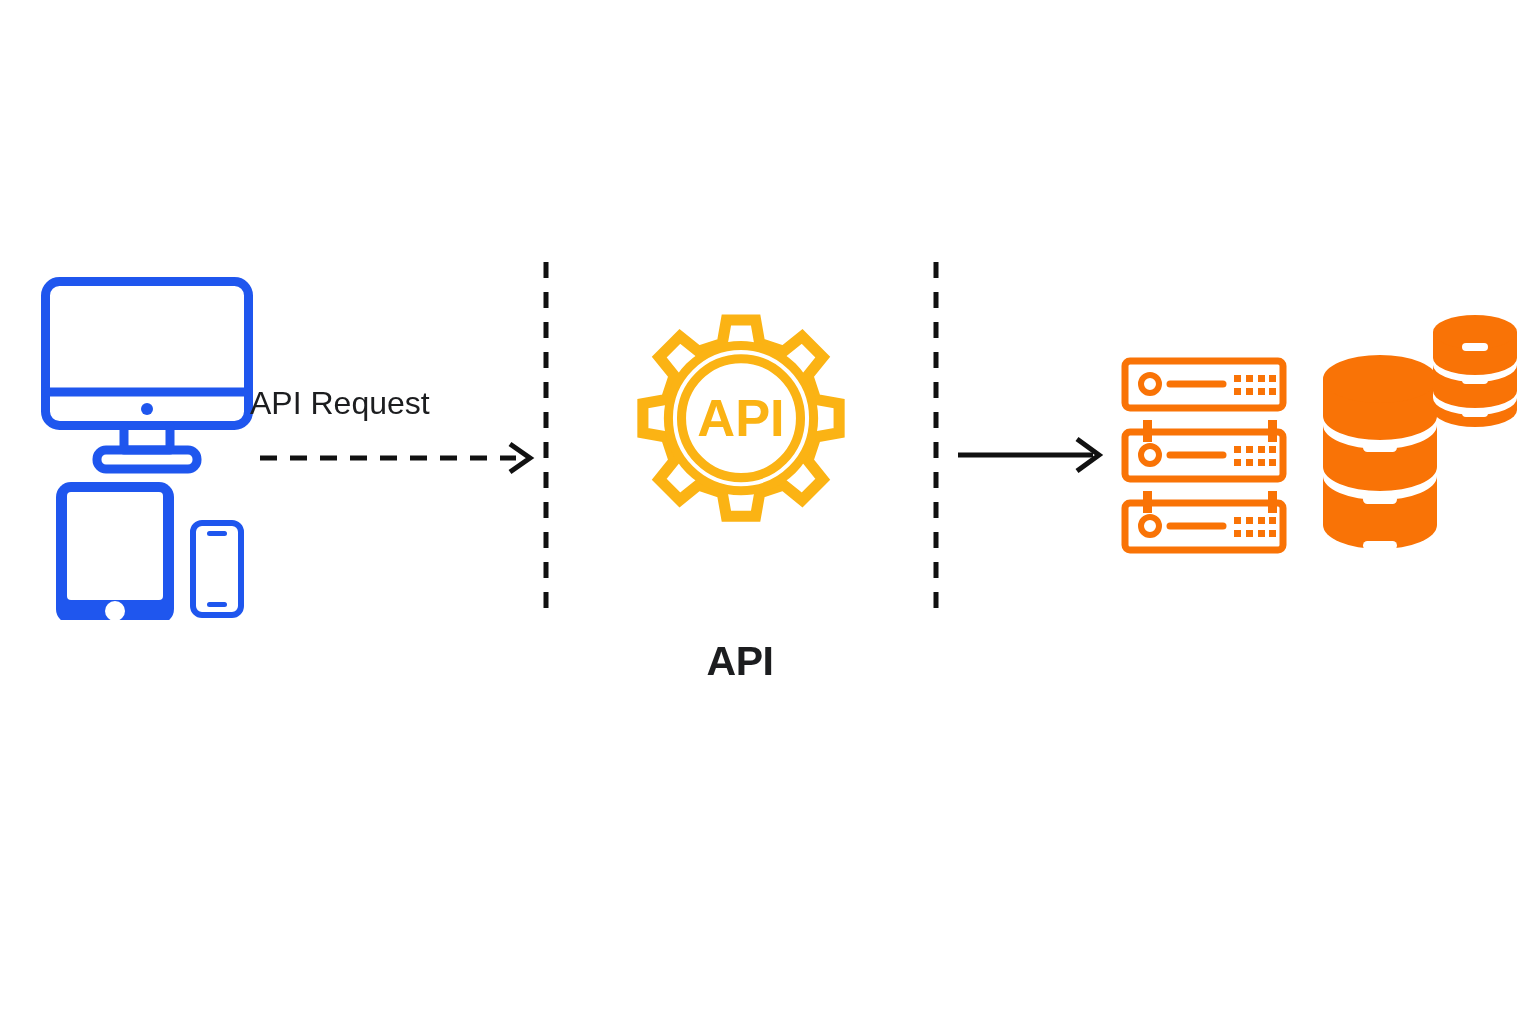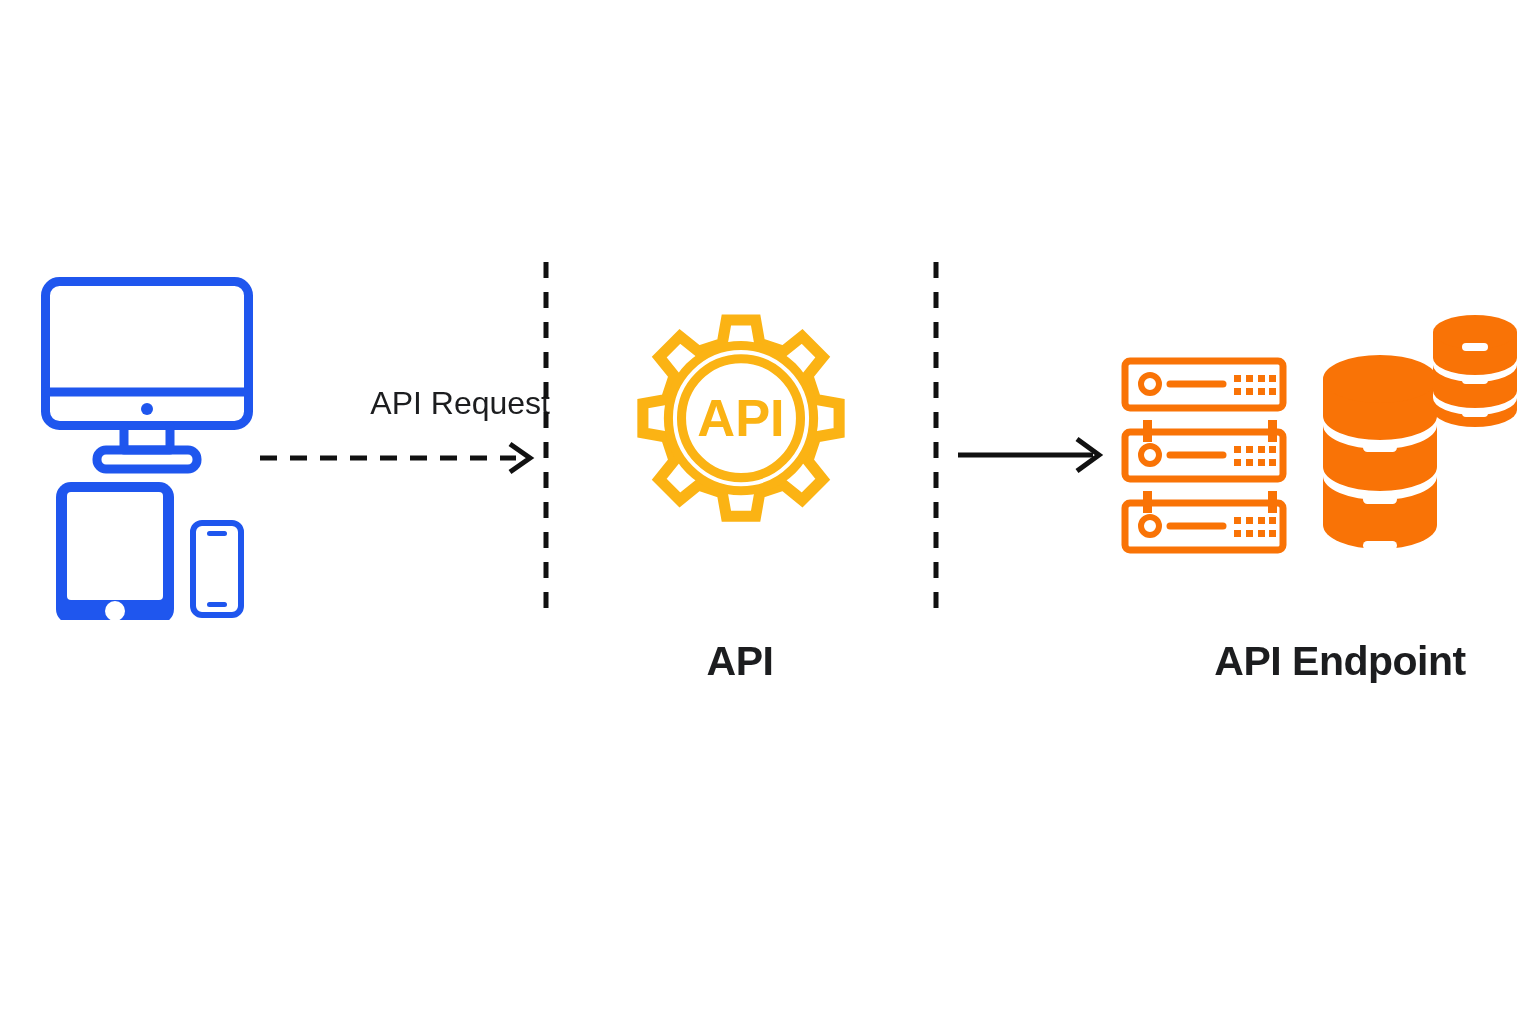--- a/index.html
+++ b/index.html
@@ -35,21 +35,21 @@
   #label-client { left: 0px;    top: 638px; width: 340px; }
   #label-api    { left: 570px;  top: 638px; width: 340px; }
   #label-endpoint { left: 1150px; top: 638px; width: 380px; }
 
   
   #edge-label-request {
     position: absolute;
     left: 250px;
     top: 385px;
     width: 300px;
-    text-align: right;
+    text-align: left;
     font-family: "Liberation Sans", sans-serif;
     font-weight: 400;
     font-size: 32px;
     color: #1c1d1f;
     white-space: nowrap;
   }
 
   
   svg { display: block; }
 </style>
@@ -243,15 +243,14 @@
         <rect x="342" y="66" width="26" height="8" rx="4" ry="4" fill="#ffffff"></rect>
         <rect x="342" y="99" width="26" height="8" rx="4" ry="4" fill="#ffffff"></rect>
         <rect x="342" y="33" width="26" height="8" rx="4" ry="4" fill="#ffffff"></rect>
       </g>
     </svg>
   </div>
 
 
   <div class="col-label" id="label-api">API</div>
 
-  <div class="col-label" id="label-endpoint">API Endpoint</div>
 
 </div>
 
 </body></html>

